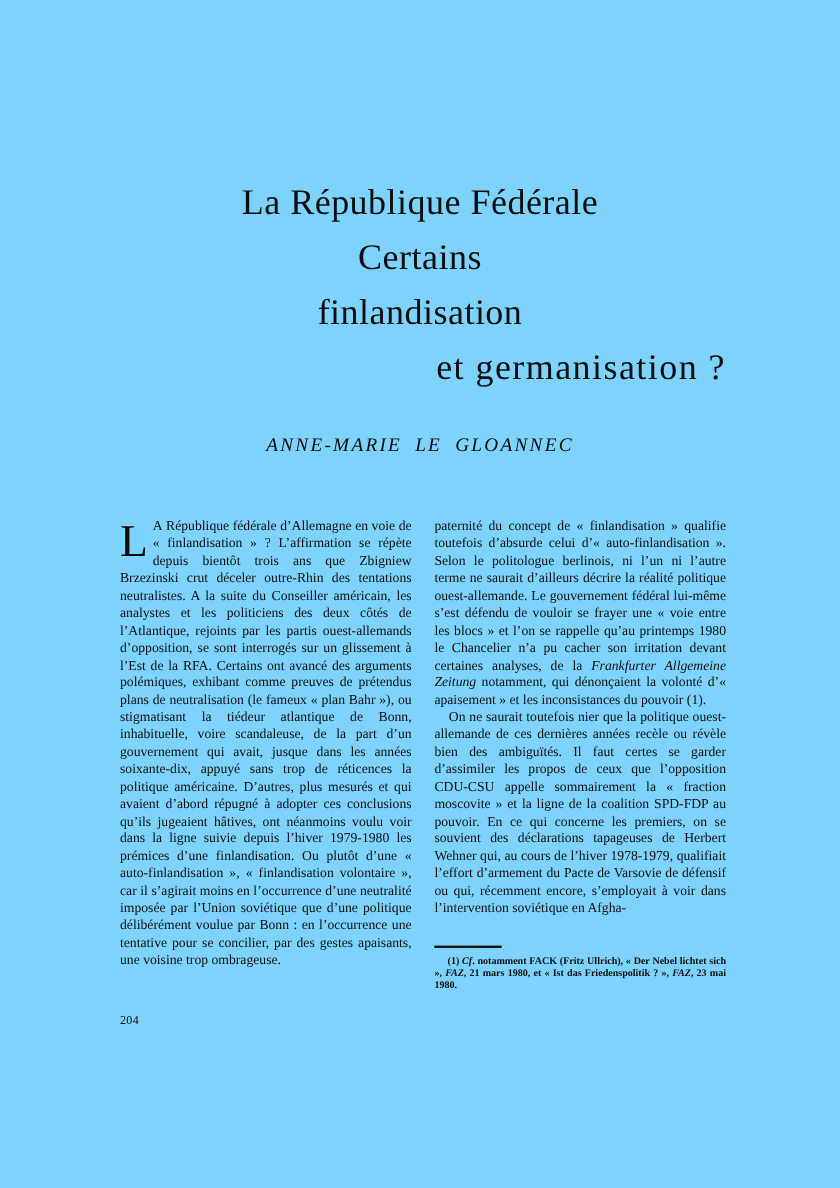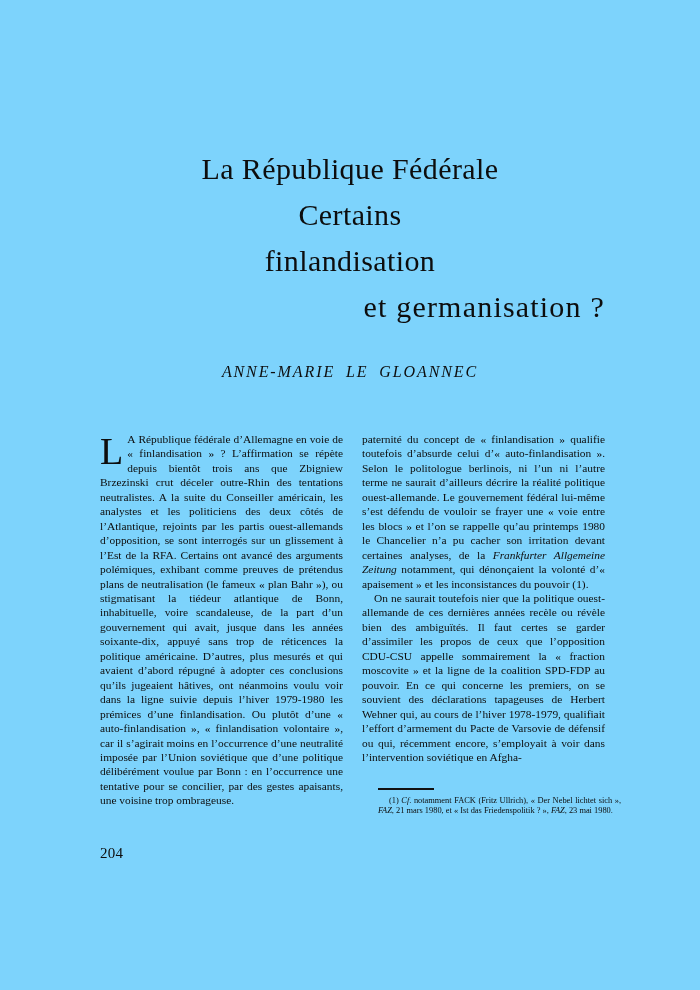--- a/index.html
+++ b/index.html
@@ -91,23 +91,24 @@
   }
   .smallcaps {
     font-variant: small-caps;
     font-size: 11.4px;
   }
   .ital { font-style: italic; }
 
   
   .footnote-wrap {
     position: absolute;
-    left: 378px;
+    left: 362px;
     top: 788px;
     width: 243px;
+    font-weight: bold;
   }
   .footnote-rule {
     width: 56px;
     height: 1.6px;
     background: #111;
     margin: 0 0 6px 0;
   }
   .footnote {
     font-size: 8.4px;
     line-height: 10.1px;
@@ -115,21 +116,21 @@
     text-indent: 11px;
     margin: 0;
   }
   .footnote .fn-num { font-style: normal; }
 
   
   .page-number {
     position: absolute;
     left: 100px;
     top: 845px;
-    font-size: 15px;
+    font-size: 10px;
     letter-spacing: 0.3px;
   }
 </style>
 </head>
 <body>
 
 <div class="page">
 
   <div class="title-block">
     <div class="title-line l1">La République Fédérale</div>

